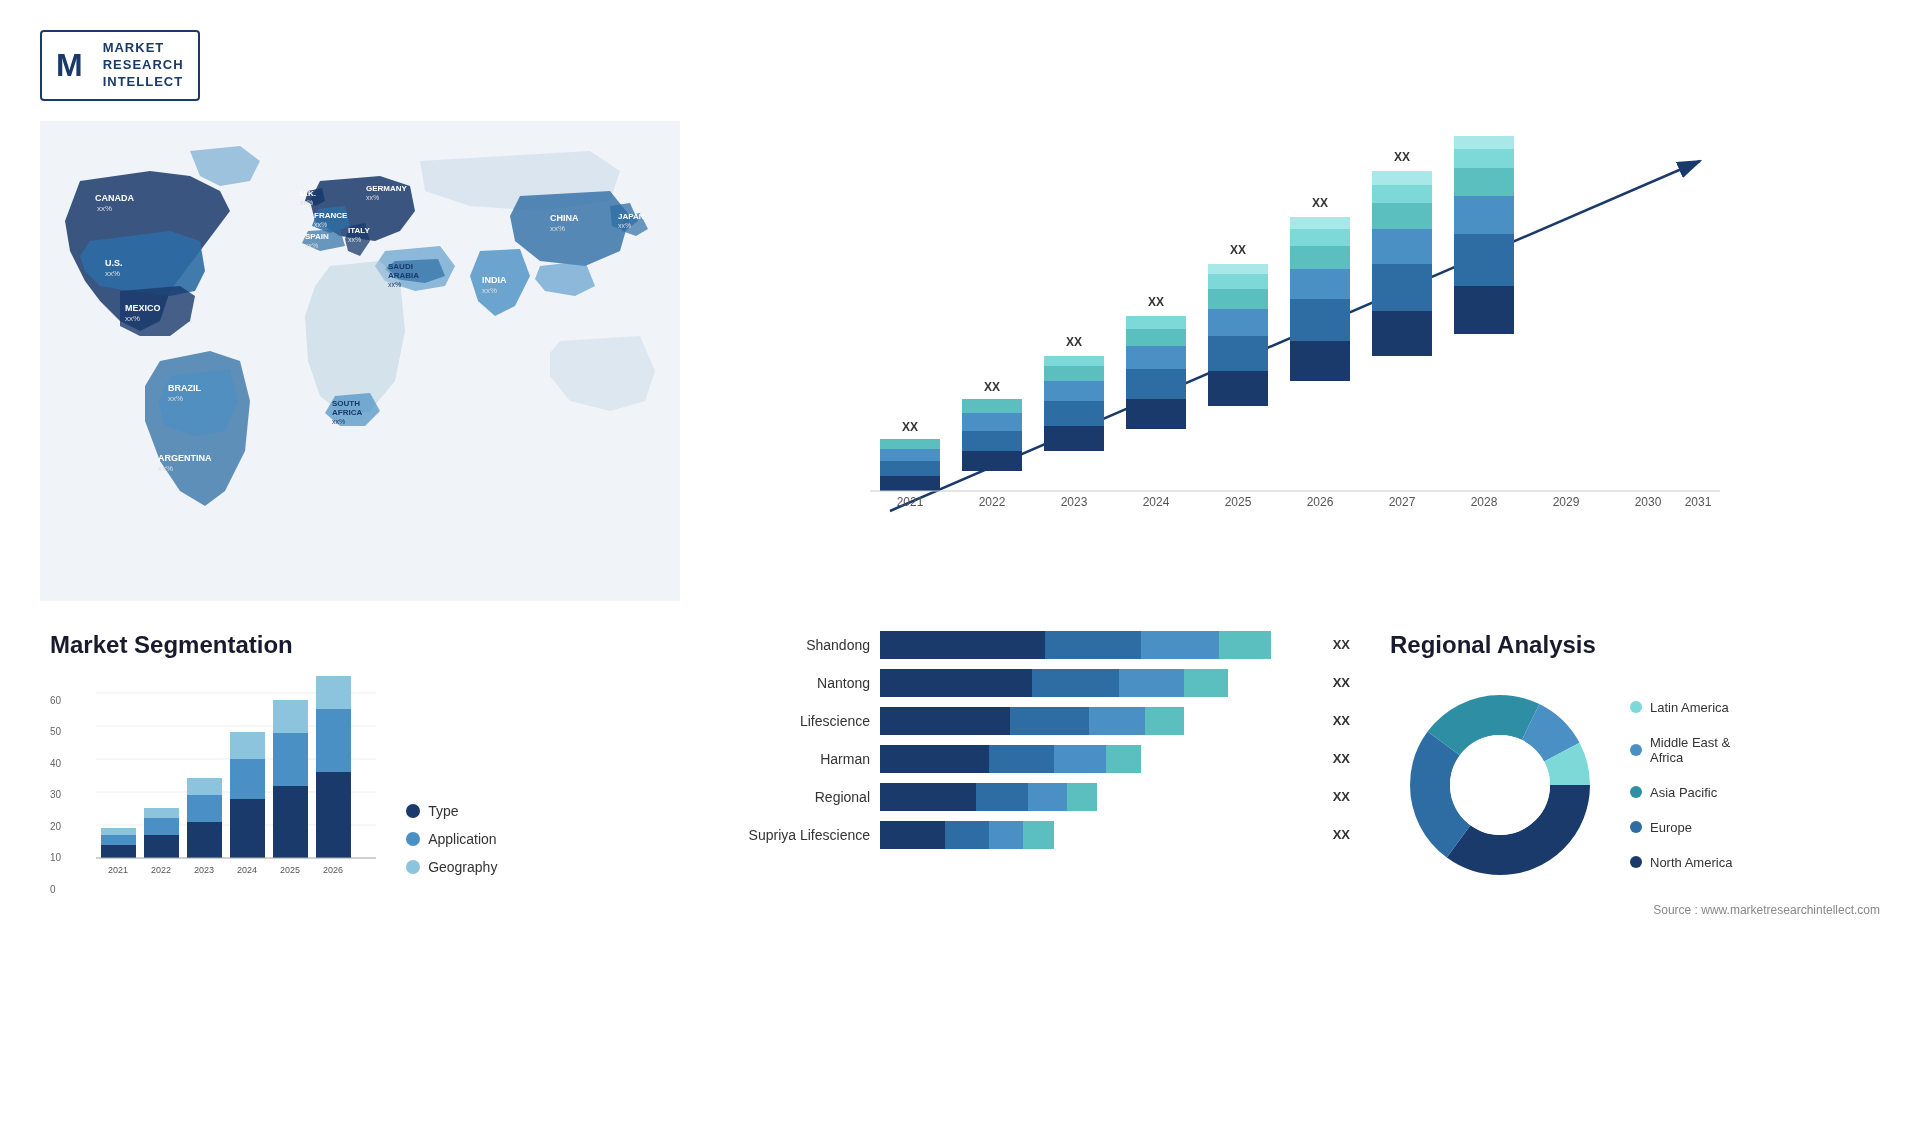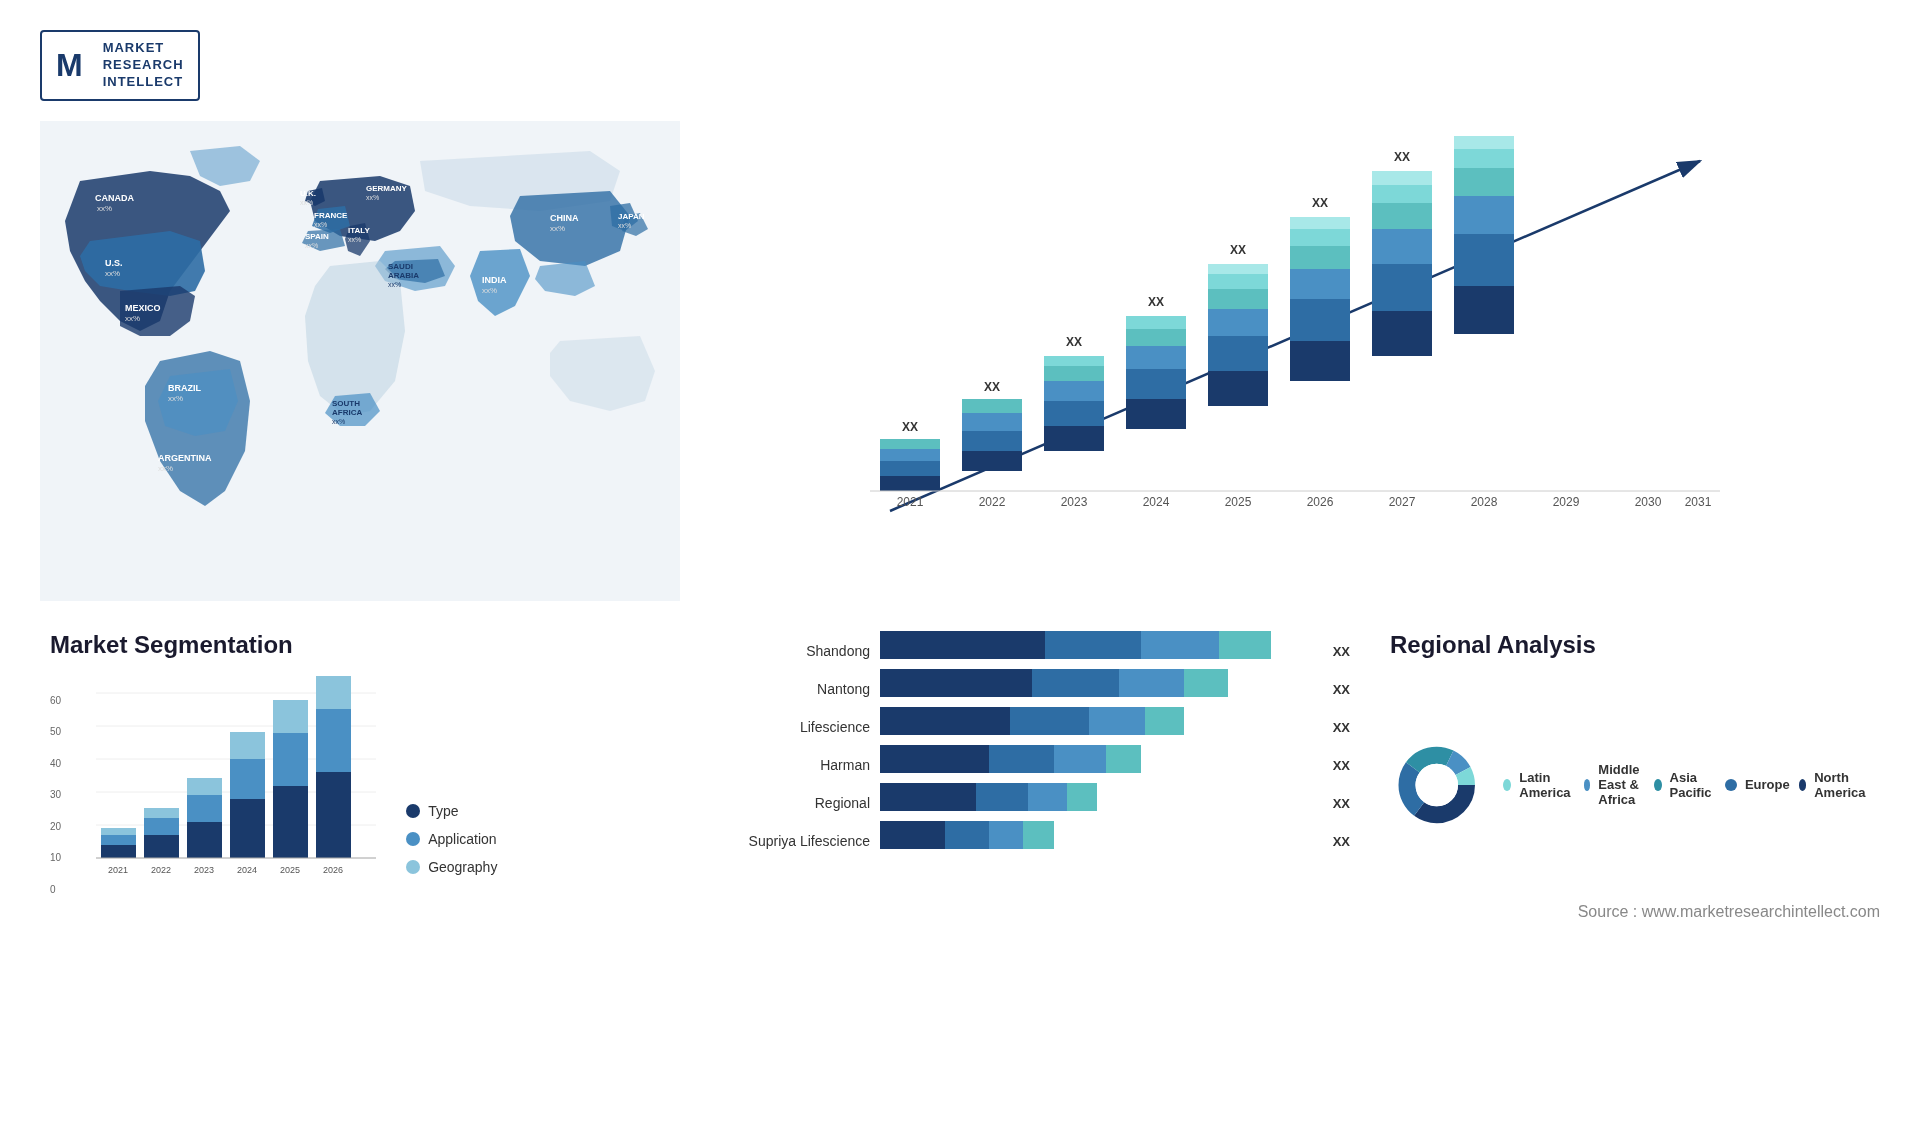--- a/index.html
+++ b/index.html
@@ -146,21 +146,21 @@
     .players-section {
       padding: 0 10px;
     }
     .players-list {
       display: flex;
       flex-direction: column;
       gap: 10px;
     }
     .player-row {
       display: flex;
-      align-items: flex-end;
+      align-items: center;
       gap: 10px;
     }
     .player-name {
       width: 160px;
       font-size: 14px;
       color: #333;
       text-align: right;
     }
     .player-bar-container {
       flex: 1;
@@ -187,22 +187,22 @@
     .regional-section {
       padding: 0 10px;
     }
     .donut-area {
       display: flex;
       align-items: center;
       gap: 20px;
     }
     .regional-legend {
       display: flex;
-      gap: 9px;
-      font-weight: bold;
+      flex-direction: column;
+      gap: 20px;
     }
     .reg-legend-item {
       display: flex;
       align-items: center;
       gap: 8px;
       font-size: 13px;
       color: #333;
     }
     .reg-legend-dot {
       width: 12px;
@@ -611,15 +611,15 @@
             <span>North America</span>
           </div>
         </div>
       </div>
     </div>
 
   </div>
 
 </div>
 
-<div style="text-align:right; font-size:16px; color:#888; margin-top:8px;">
+<div style="text-align:right; font-size:12px; color:#888; margin-top:8px;">
   <span>Source : www.marketresearchintellect.com</span>
 </div>
 
 </body></html>

